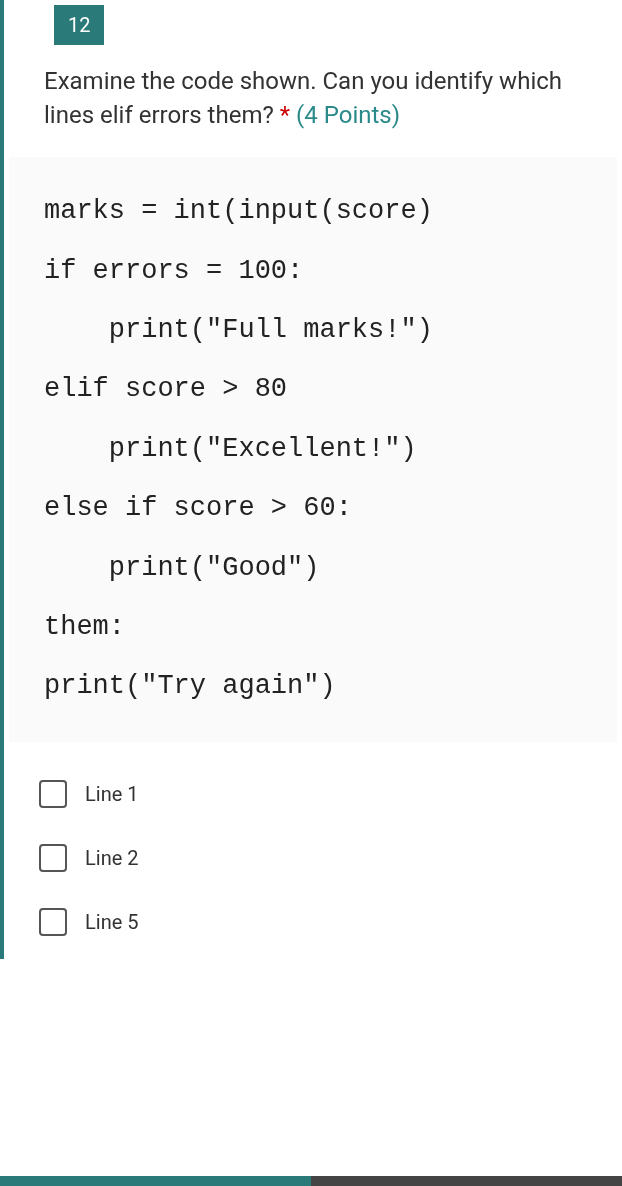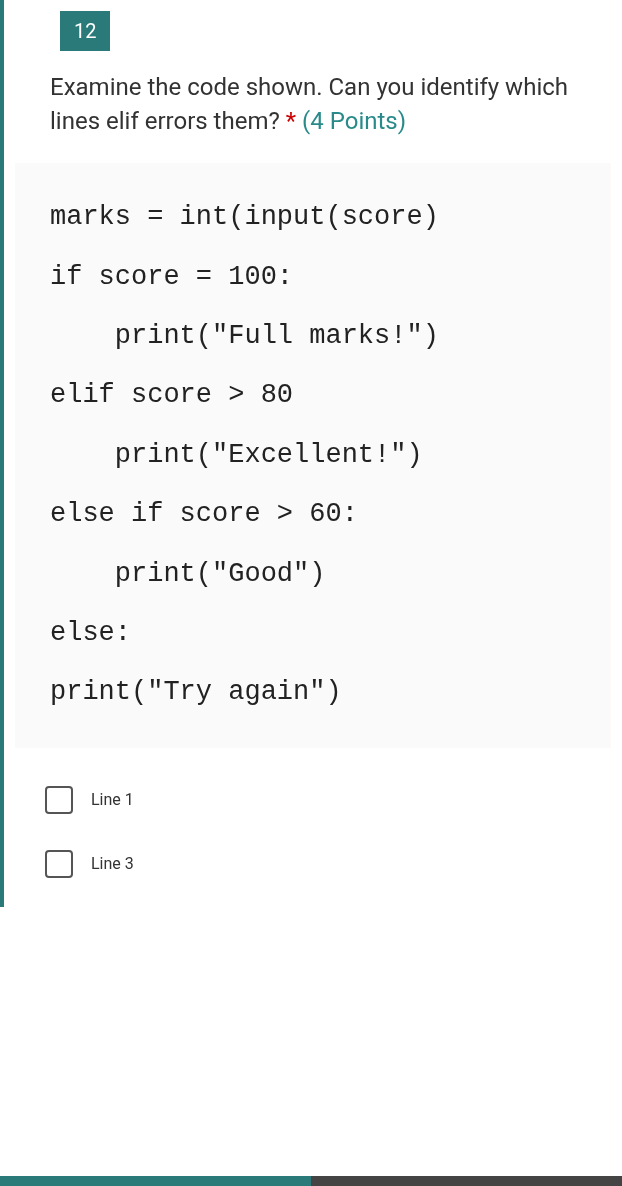--- a/index.html
+++ b/index.html
@@ -9,21 +9,21 @@
     }
     body {
       font-family: -apple-system, BlinkMacSystemFont, 'Segoe UI', Roboto, sans-serif;
       background: #fff;
       width: 622px;
       height: 1186px;
       position: relative;
     }
     .container {
       border-left: 4px solid #2a7a7a;
-      padding: 11px;
+      padding: 5px;
       width: 100%;
     }
     .question-number {
       background: #2a7a7a;
       color: #fff;
       display: inline-block;
       padding: 8px 14px;
       font-size: 20px;
       margin-left: 45px;
     }
@@ -61,21 +61,21 @@
     .checkbox {
       width: 28px;
       height: 28px;
       border: 2px solid #555;
       border-radius: 4px;
       margin-right: 18px;
       background: #fff;
       flex-shrink: 0;
     }
     .option-label {
-      font-size: 16px;
+      font-size: 20px;
       color: #333;
     }
     .bottom-bar {
       position: absolute;
       bottom: 0;
       left: 0;
       right: 0;
       height: 10px;
       background: linear-gradient(to right, #2a7a7a 0%, #2a7a7a 50%, #444 50%, #444 100%);
     }
@@ -84,32 +84,36 @@
 <body>
 
 <div class="container">
   <div class="question-number">12</div>
   <div class="question-text">
     <span>Examine the code shown. Can you identify which lines elif errors them?</span>
     <span class="required">*</span>
     <span class="points">(4 Points)</span>
   </div>
   <div class="code-block"><span>marks = int(input(score)</span>
-<span>if score = 100:</span>
+<span>if errors = 100:</span>
 <span>    print("Full marks!")</span>
 <span>elif score &gt; 80</span>
 <span>    print("Excellent!")</span>
 <span>else if score &gt; 60:</span>
 <span>    print("Good")</span>
-<span>else:</span>
+<span>them:</span>
 <span>print("Try again")</span></div>
   <div class="options">
     <label class="option">
       <span class="checkbox"></span>
       <span class="option-label">Line 1</span>
     </label>
     <label class="option">
       <span class="checkbox"></span>
-      <span class="option-label">Line 3</span>
+      <span class="option-label">Line 2</span>
+    </label>
+    <label class="option">
+      <span class="checkbox"></span>
+      <span class="option-label">Line 5</span>
     </label>
   </div>
 </div>
 <div class="bottom-bar"></div>
 
 </body></html>

